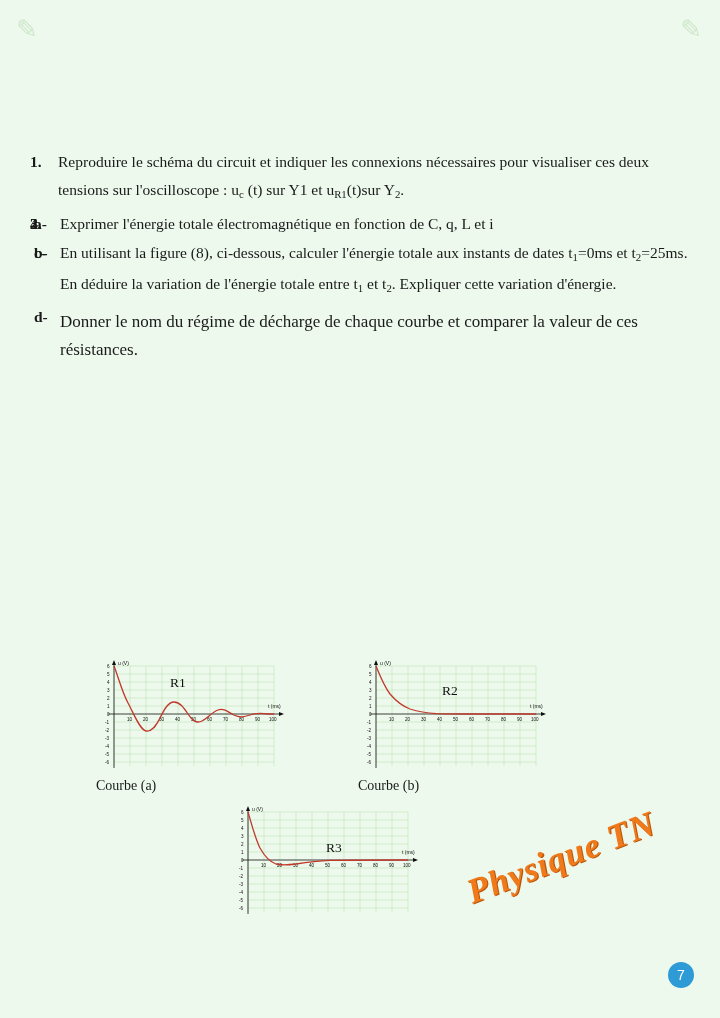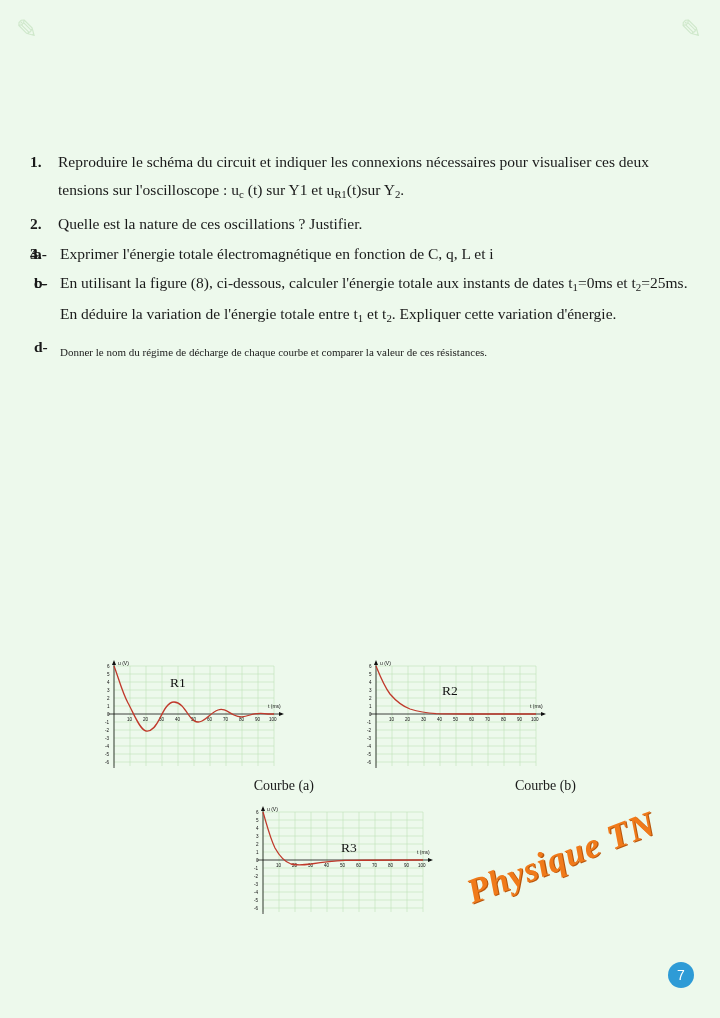--- a/index.html
+++ b/index.html
@@ -66,48 +66,48 @@
   }
   .sub-list > li .sub-num {
     position: absolute;
     left: -26px;
     top: 0;
     font-weight: bold;
   }
   b, .b { font-weight: normal; }
   sub { font-size: 70%; vertical-align: -0.25em; }
   .para {
-    font-size: 11px;
+    font-size: 17px;
     line-height: 28px;
     padding-left: 36px;
     margin-top: 6px;
   }
 
   
   .figs {
     position: absolute;
     left: 0;
     top: 658px;
     width: 720px;
     height: 290px;
   }
   .fig {
     position: absolute;
   }
   .fig-a { left: 96px; top: 0; }
   .fig-b { left: 358px; top: 0; }
-  .fig-c { left: 245px; top: 146px; }
+  .fig-c { left: 230px; top: 146px; }
   .chart-box {
     position: relative;
     width: 218px;
     height: 118px;
   }
   .chart-svg { display: block; }
   .chart-caption {
-    text-align: right;
+    text-align: left;
     font-size: 14px;
     margin-top: 2px;
     width: 218px;
     font-family: "Liberation Serif", serif;
   }
   .curve-label {
     position: absolute;
     font-size: 13.5px;
     font-family: "Liberation Serif", serif;
     color: #111;
@@ -158,21 +158,20 @@
   <span class="corner-mark corner-tr">✎</span>
 
   <div class="content">
     <ol class="main-list">
       <li>
         <span class="num">1.</span>
         <span>Reproduire le schéma du circuit et indiquer les connexions nécessaires pour visualiser ces deux tensions sur l'oscilloscope : <b>u<sub>c</sub> (t)</b> sur <b>Y1</b> et <b>u<sub>R1</sub>(t)</b>sur <b>Y<sub>2</sub>.</b></span>
       </li>
       <li>
         <span class="num">2.</span>
-        <span>Quelle est la nature de ces oscillations ? Justifier.</span>
       </li>
       <li>
         <span class="num">3.</span>
       </li>
       <li>
         <span class="num">4.</span>
         <span></span>
       </li>
     </ol>
 

